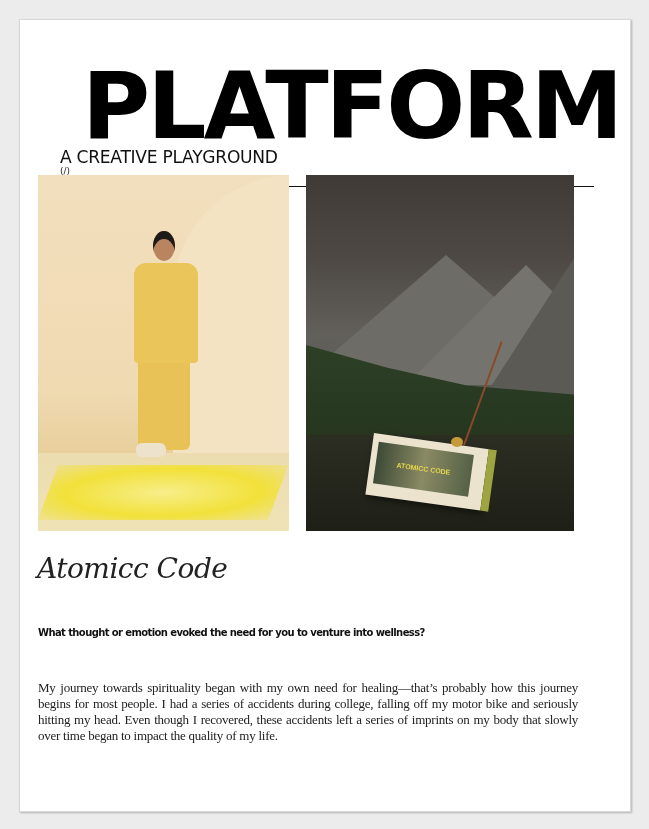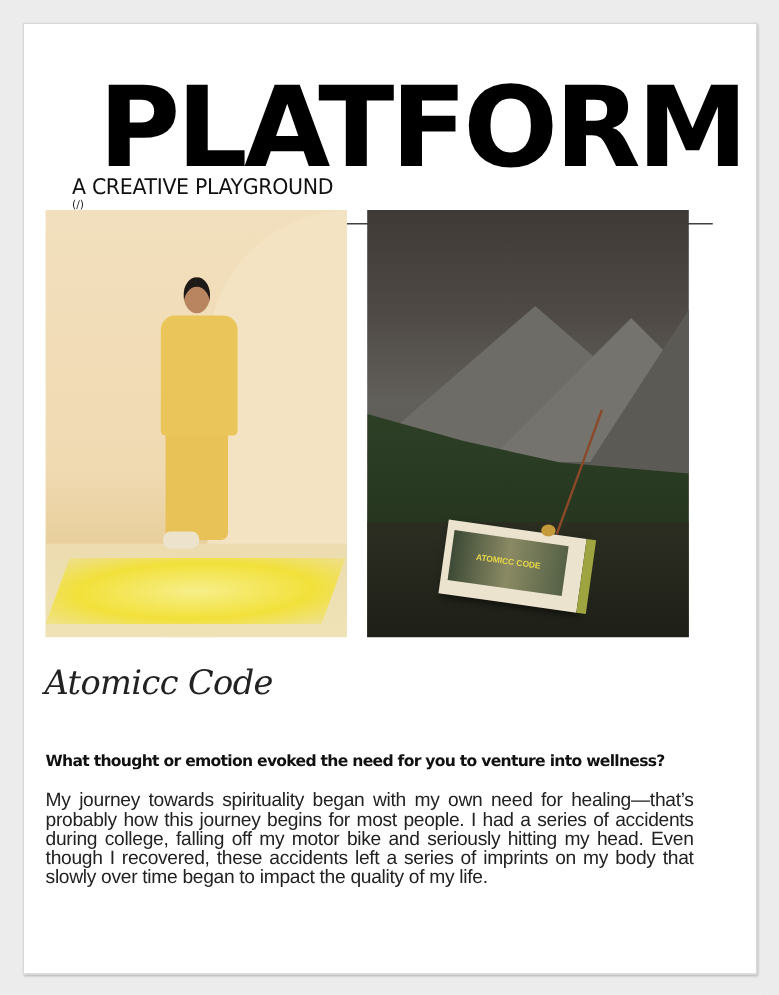--- a/index.html
+++ b/index.html
@@ -117,26 +117,26 @@
   .photo-right .holder {
     position:absolute; left:145px; top:262px; width:12px; height:10px; background:#c49a3a; border-radius:50%;
   }
   .brand-title {
     position:absolute; left:37px; top:552px;
     font-family:"DejaVu Serif", serif; font-style:italic; font-size:28px; color:#222;
     letter-spacing:-0.5px; white-space:nowrap;
   }
   .question {
     position:absolute; left:38px; top:627px; width:540px;
-    font-family:"DejaVu Sans", sans-serif; font-size:13px; font-weight:bold; color:#111;
+    font-family:"DejaVu Sans", sans-serif; font-size:10px; font-weight:bold; color:#111;
     letter-spacing:-0.6px; white-space:nowrap;
   }
   .answer {
-    position:absolute; left:38px; top:660px; width:540px;
-    font-family:Liberation Sans, sans-serif; font-size:16px; line-height:16px; color:#222;
+    position:absolute; left:38px; top:680px; width:540px;
+    font-family:Liberation Serif, serif; font-size:13px; line-height:16px; color:#222;
     letter-spacing:-0.25px; text-align:justify;
   }
 </style>
 </head>
 <body>
 
 <div class="page">
   <div class="masthead">PLATFORM</div>
   <div class="subtitle">A CREATIVE PLAYGROUND</div>
   <div class="slash">(/)</div>

